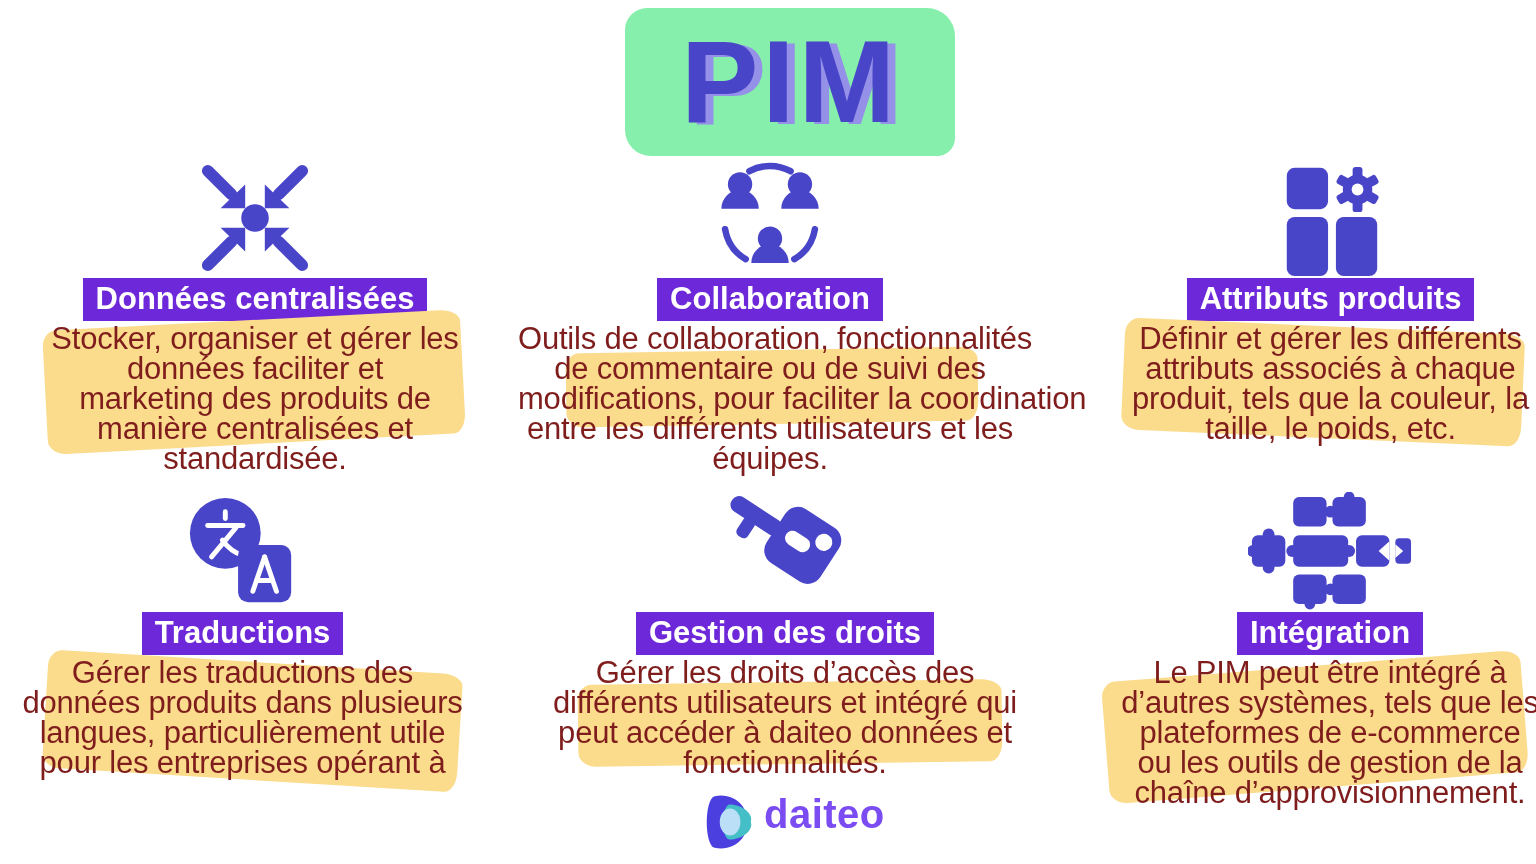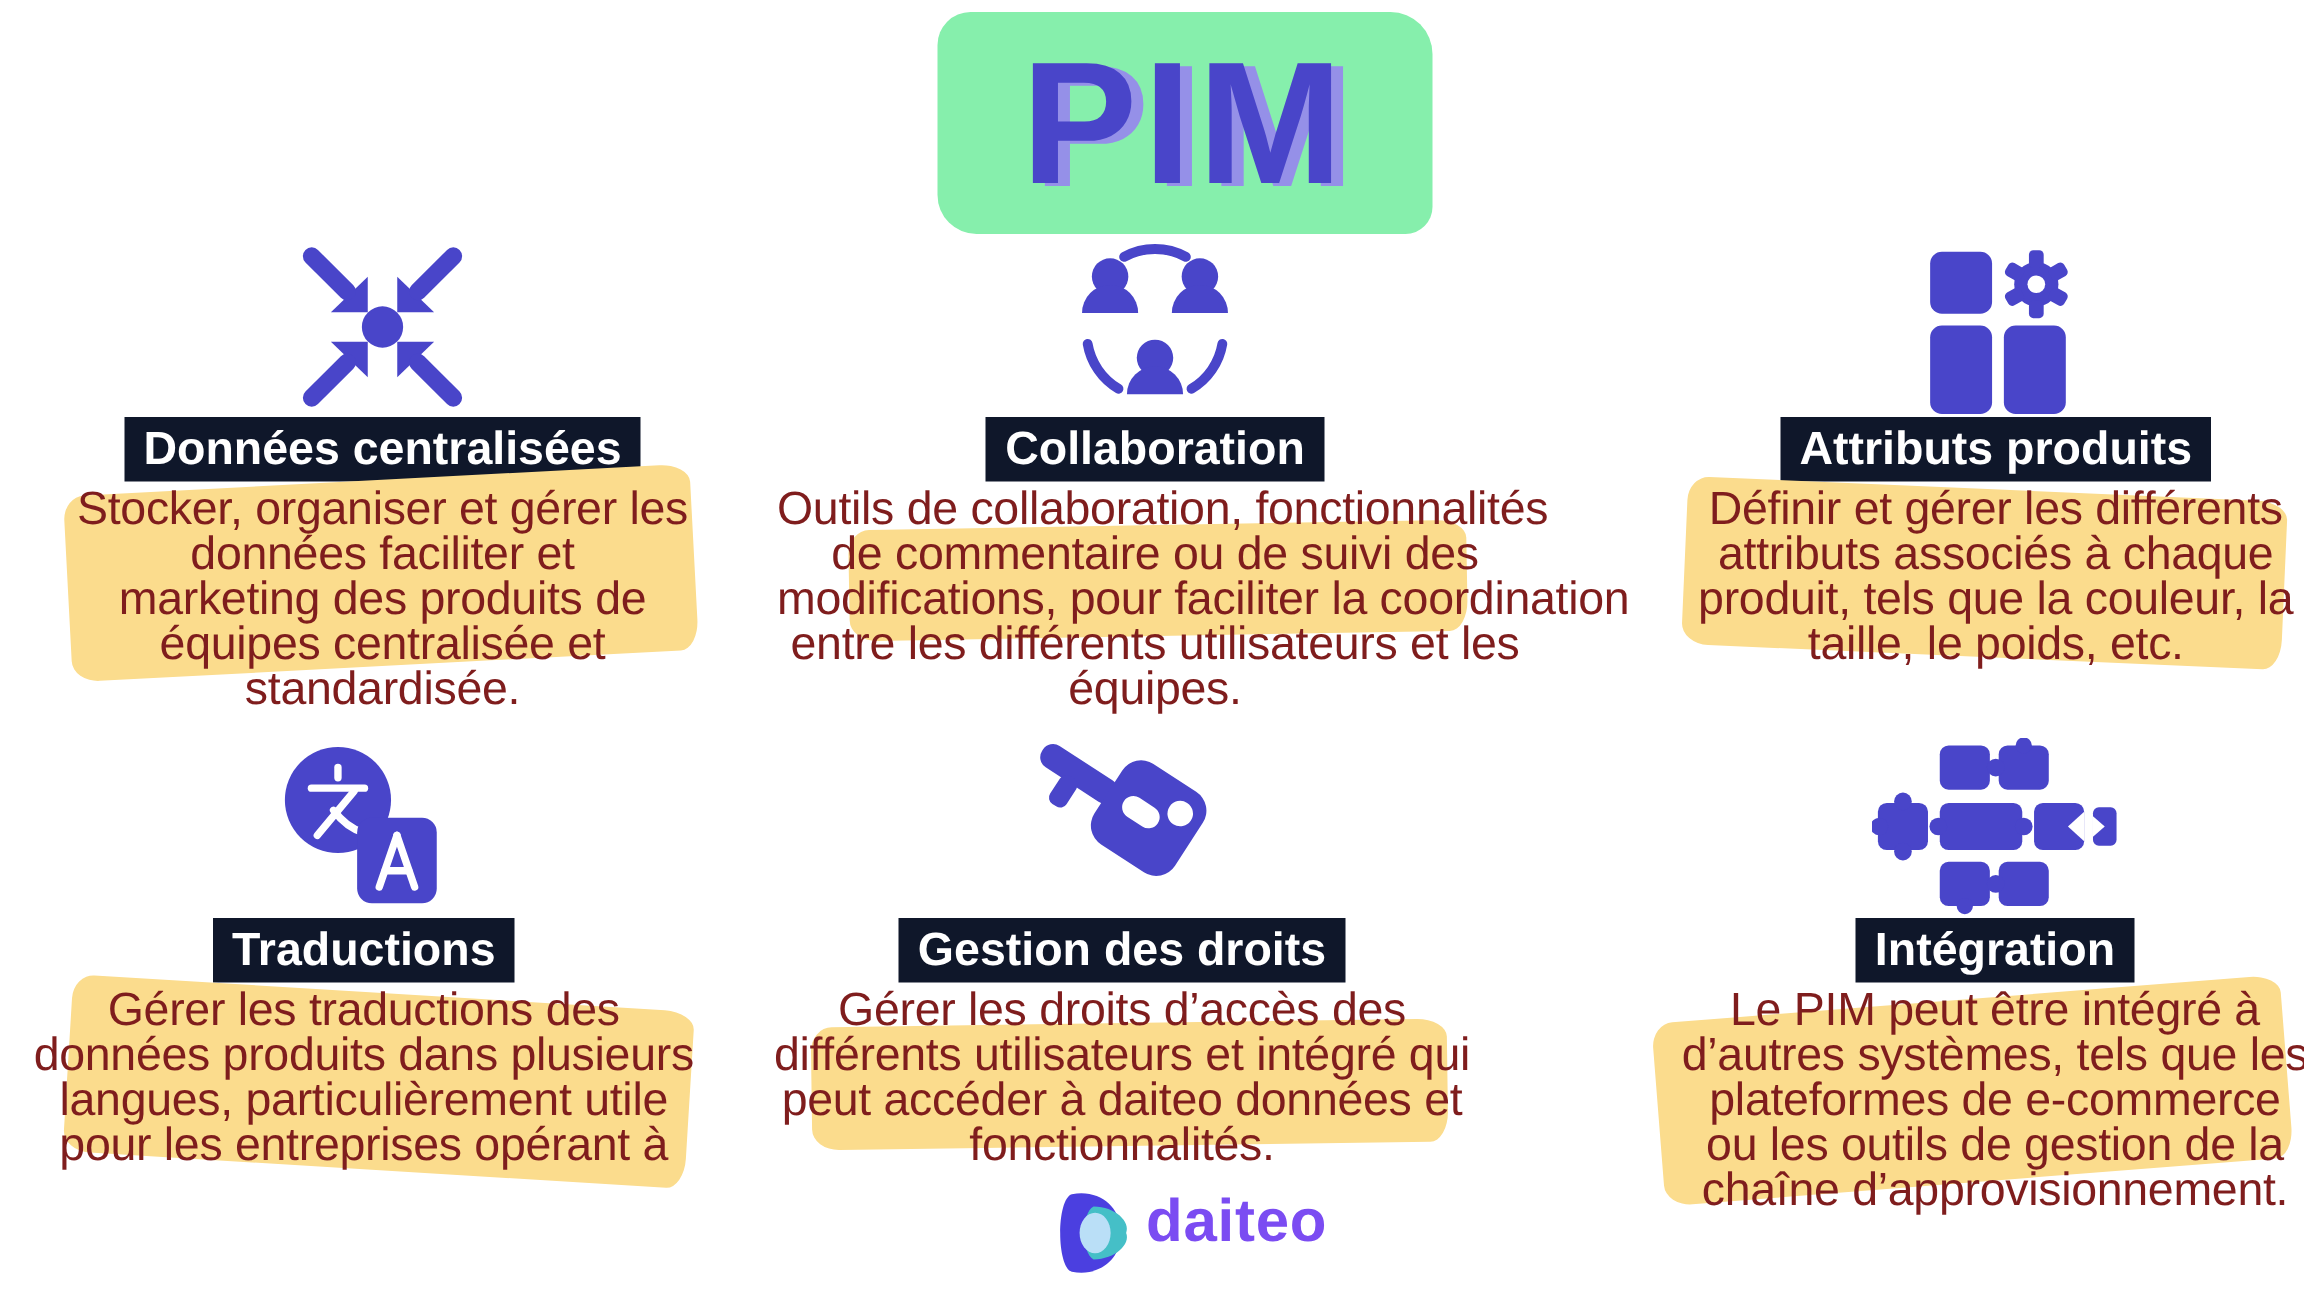--- a/index.html
+++ b/index.html
@@ -13,25 +13,25 @@
     display:flex;align-items:center;justify-content:center;}
   .title-text{font-size:116px;font-weight:700;letter-spacing:4px;color:#4945c9;
     text-shadow:8px 2px 0 #9590e8;line-height:1;}
 
   
   .sec{position:absolute;text-align:center;}
   .s1{left:25px;  top:158px;width:460px;}
   .s2{left:518px; top:158px;width:504px;}
   .s3{left:1108px;top:158px;width:445px;}
   .s4{left:15px;  top:492px;width:455px;}
-  .s5{left:496px; top:492px;width:504px;}
+  .s5{left:533px; top:492px;width:504px;}
   .s6{left:1105px;top:492px;width:450px;}
 
   .icon-wrap{height:118px;margin-bottom:2px;display:flex;align-items:flex-end;justify-content:center;}
-  .band{display:inline-block;background:#0f172a;color:#ffffff;font-weight:700;
+  .band{display:inline-block;background:#6d28d9;color:#ffffff;font-weight:700;
     font-size:31px;line-height:1;padding:5px 13px 7px;white-space:nowrap;}
   .bodywrap{position:relative;margin-top:3px;}
   .line{position:relative;z-index:1;font-size:31px;line-height:30px;font-weight:400;
     color:#7f1d1d;white-space:nowrap;letter-spacing:-0.2px;}
 
   .hl{position:absolute;z-index:0;background:#fbdc8d;
     border-radius:14px 20px 12px 18px / 16px 12px 20px 14px;}
   .hl1{left:20px;top:-4px;width:418px;height:124px;transform:rotate(-3deg);}
   .hl2{left:48px;top:26px;width:412px;height:74px;transform:rotate(-1deg);}
   .hl3{left:15px;top:2px;width:400px;height:112px;transform:rotate(2.5deg);}
@@ -72,21 +72,21 @@
       </svg>
     </div>
     <div>
       <span class="band">Données centralisées</span>
     </div>
     <div class="bodywrap">
       <div class="hl hl1"></div>
       <div class="line">Stocker, organiser et gérer les</div>
       <div class="line">données faciliter et</div>
       <div class="line">marketing des produits de</div>
-      <div class="line">équipes centralisée et</div>
+      <div class="line">manière centralisées et</div>
       <div class="line">standardisée.</div>
     </div>
   </section>
 
   <section class="sec s2">
     <div class="icon-wrap">
       <svg width="150" height="116" viewBox="0 0 140 124">
         <g fill="#4945c9">
           <circle cx="38" cy="26" r="13"></circle>
             <path d="M18 52 a20 20 0 0 1 40 0 Z"></path>

